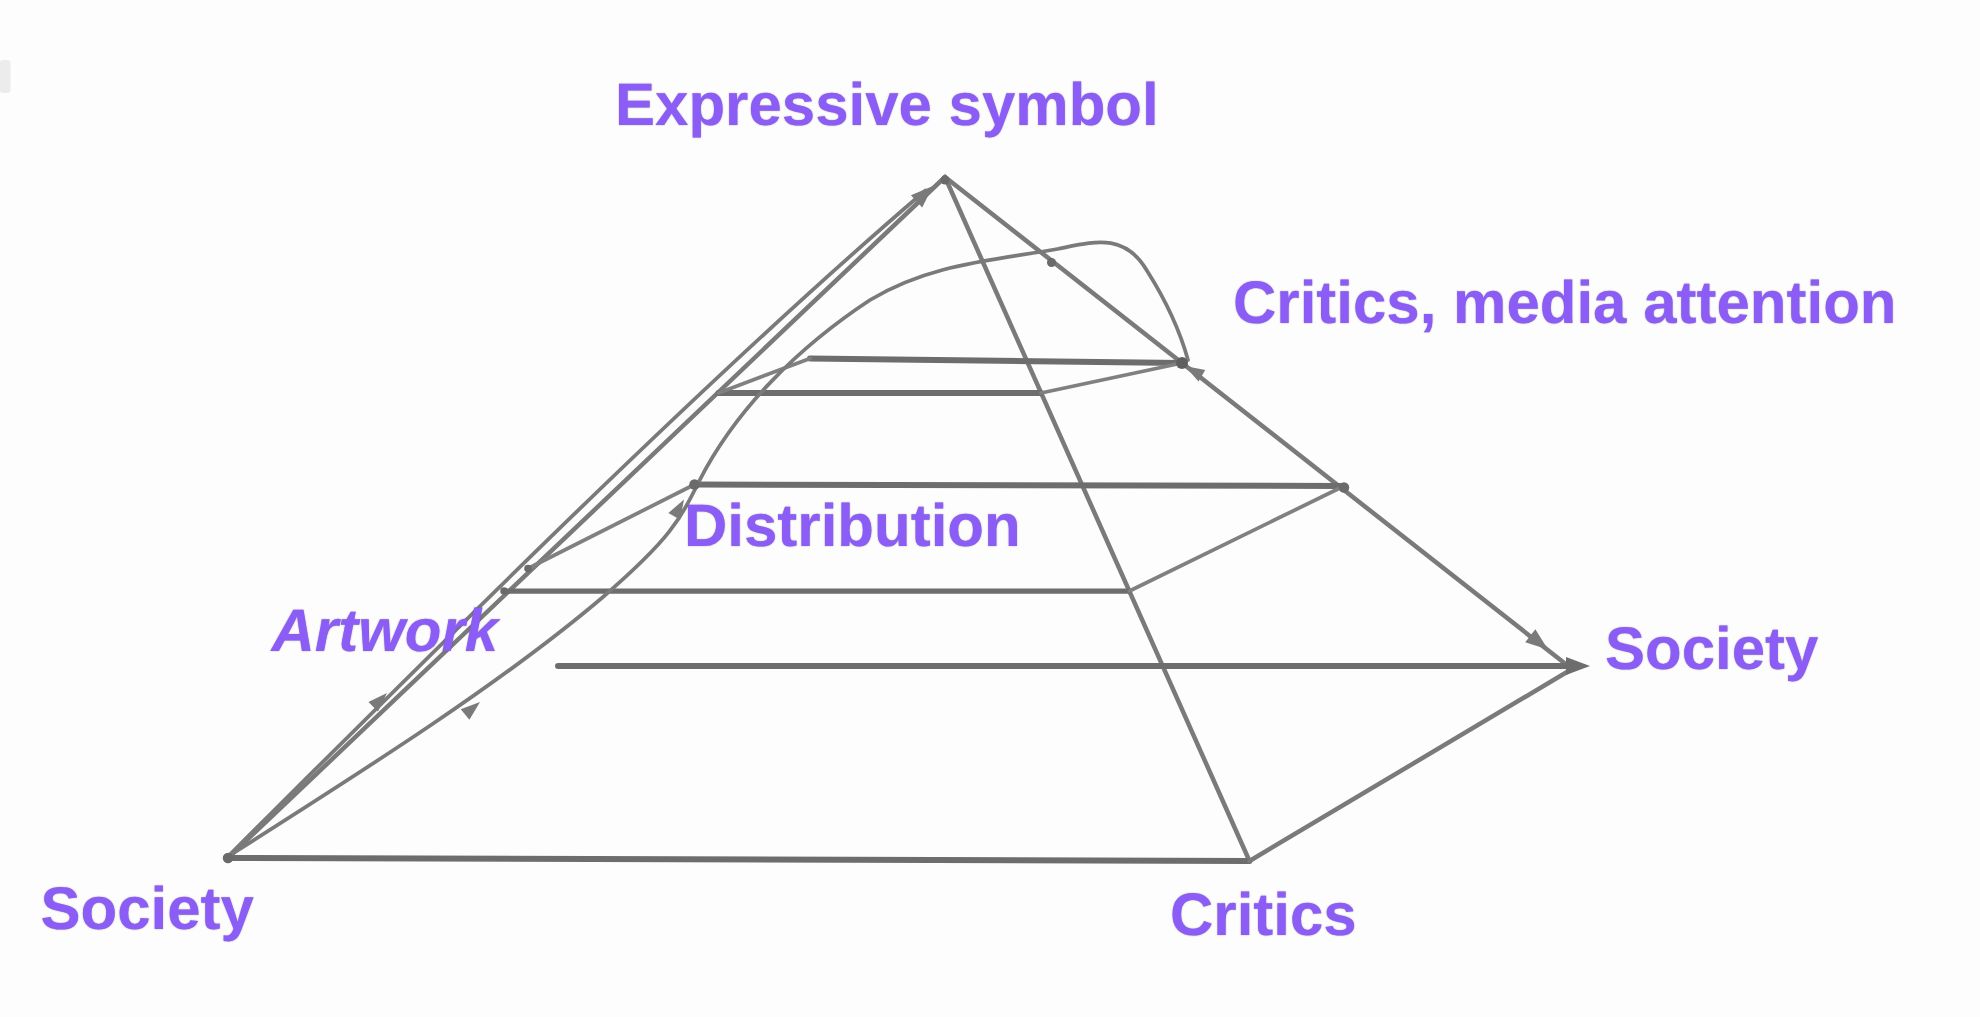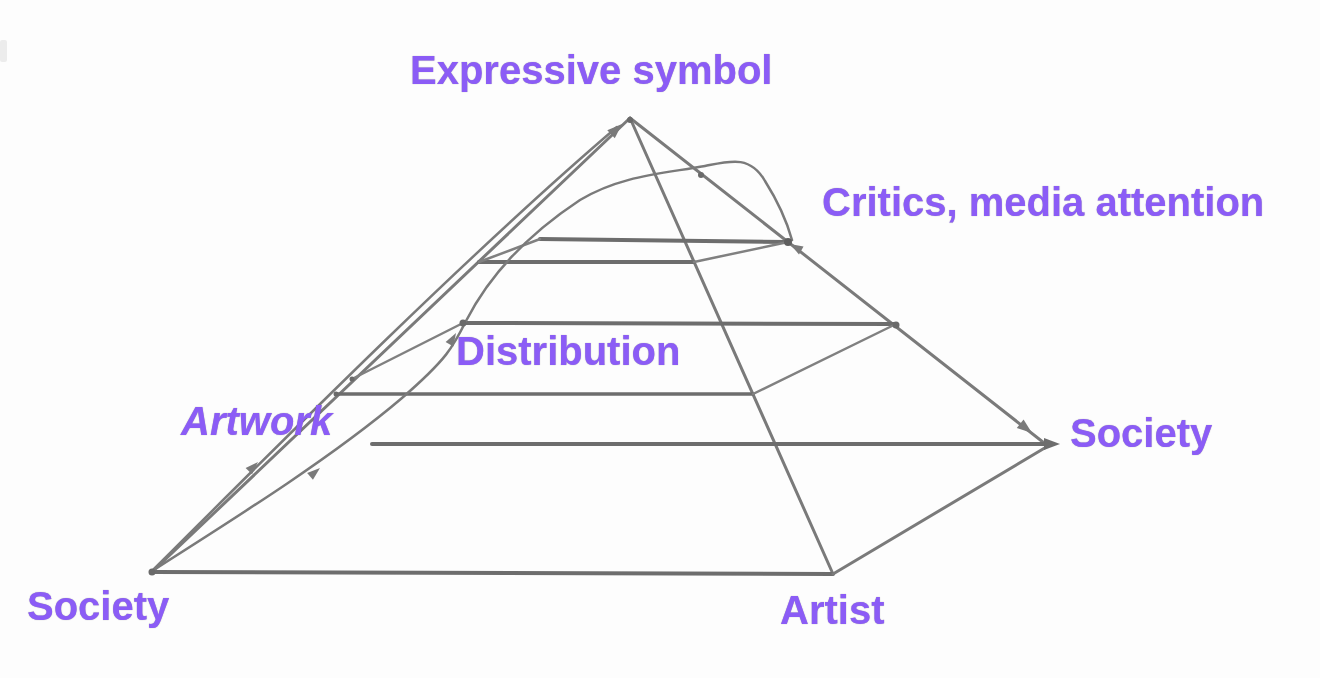--- a/index.html
+++ b/index.html
@@ -84,16 +84,16 @@
     <circle cx="152" cy="572" r="3.5" fill="#6a6a6a"></circle>
     <circle cx="352" cy="379" r="2.5" fill="#6a6a6a"></circle>
     <circle cx="336" cy="394" r="2.5" fill="#6a6a6a"></circle>
   </svg>
 
   <div class="lbl" id="lbl-expressive">Expressive symbol</div>
   <div class="lbl" id="lbl-critics">Critics, media attention</div>
   <div class="lbl" id="lbl-distribution">Distribution</div>
   <div class="lbl" id="lbl-artwork">Artwork</div>
   <div class="lbl" id="lbl-artist">Society</div>
-  <div class="lbl" id="lbl-public">Artist</div>
+  <div class="lbl" id="lbl-public">Critics</div>
   <div class="lbl" id="lbl-society">Society</div>
 
 </div>
 
 </body></html>

